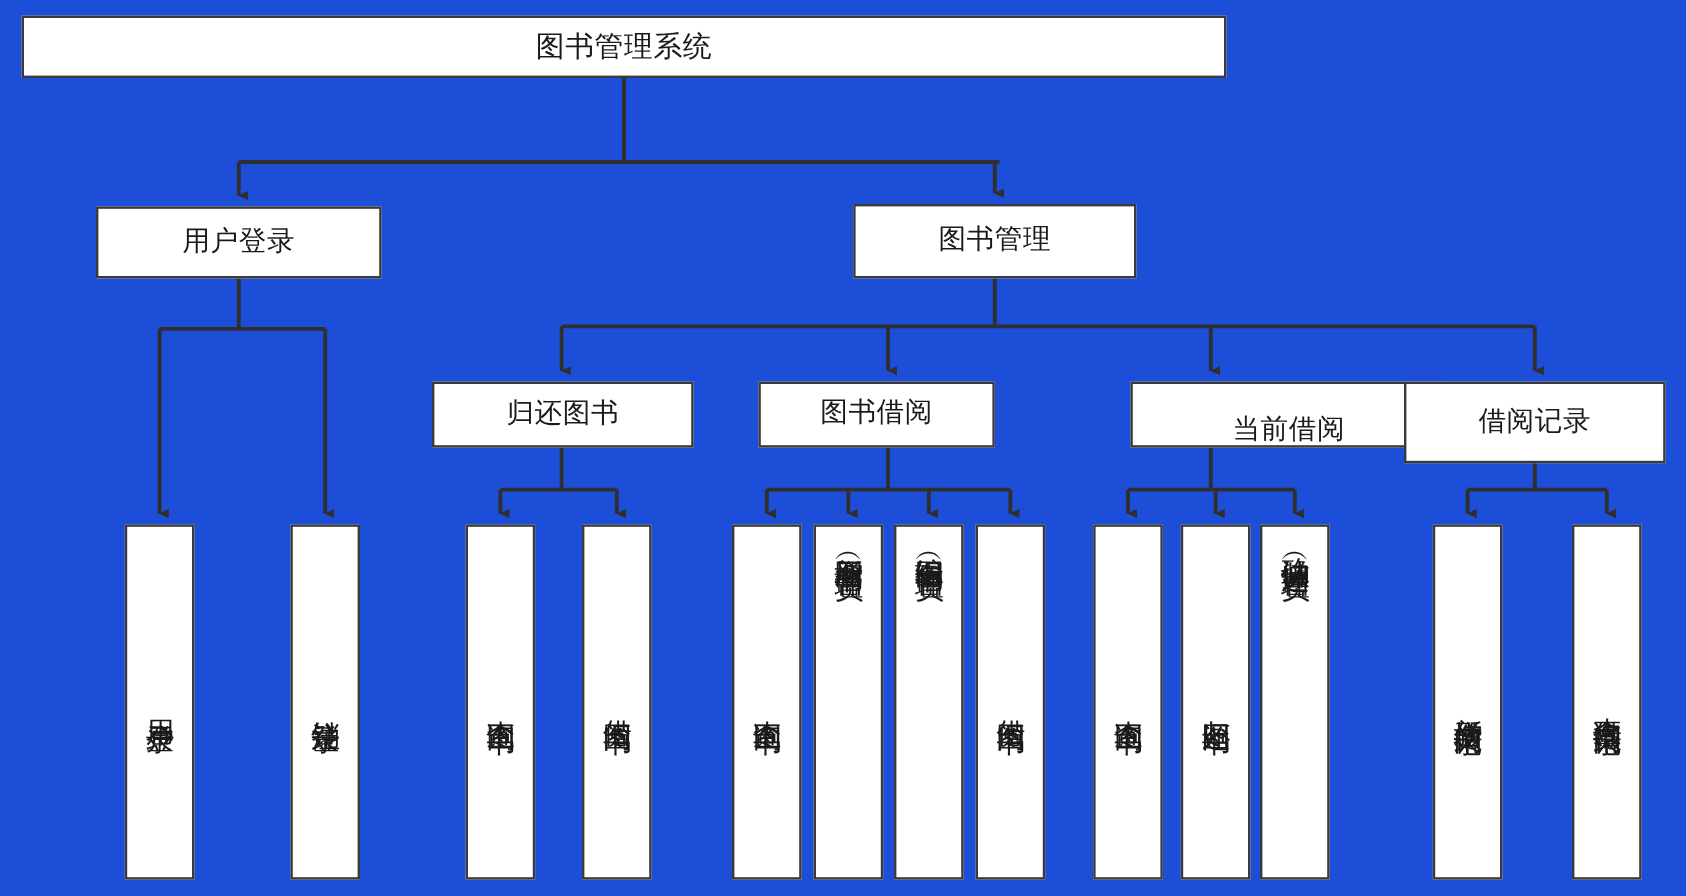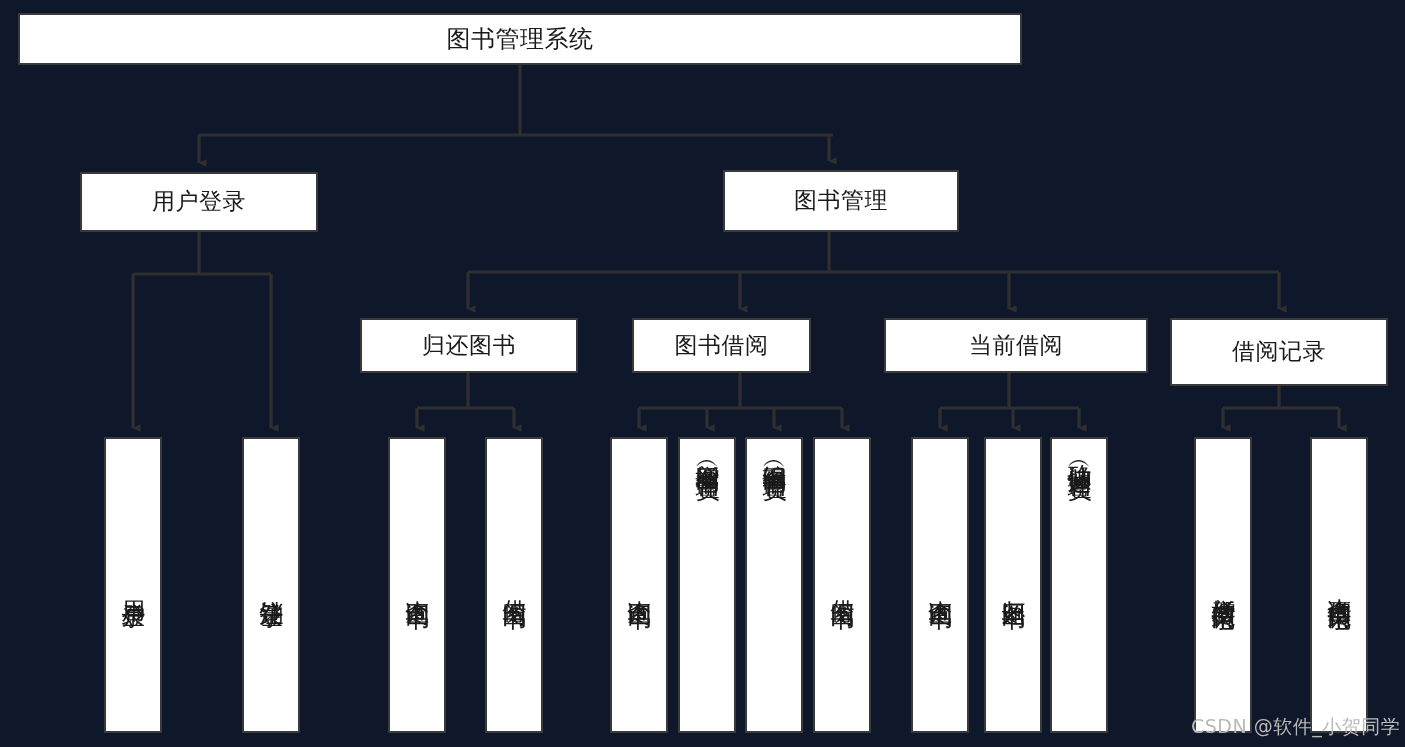--- a/index.html
+++ b/index.html
@@ -4,21 +4,21 @@
 <style>
   html, body {
     margin: 0;
     padding: 0;
     background: #ffffff;
   }
   #canvas {
     position: relative;
     width: 1405px;
     height: 747px;
-    background: #0f172a;
+    background: #1d4ed8;
     font-family: "DejaVu Sans", "Liberation Sans", sans-serif;
     overflow: hidden;
   }
   svg#wires {
     position: absolute;
     left: 0;
     top: 0;
     width: 1405px;
     height: 747px;
     pointer-events: none;
@@ -126,31 +126,31 @@
     </g>
   </svg>
 
   <div class="node h root" style="left:18px; top:13px; width:1004px; height:52px;">
     <span class="label">图书管理系统</span>
   </div>
 
   <div class="node h" style="left:80px; top:172px; width:238px; height:60px;">
     <span class="label">用户登录</span>
   </div>
-  <div class="node h" style="left:711px; top:170px; width:236px; height:62px;margin-left:12px;">
+  <div class="node h" style="left:711px; top:170px; width:236px; height:62px;">
     <span class="label">图书管理</span>
   </div>
 
   <div class="node h" style="left:360px; top:318px; width:218px; height:55px;">
     <span class="label">归还图书</span>
   </div>
-  <div class="node h" style="left:632px; top:318px; width:179px; height:55px;">
+  <div class="node h" style="left:632px; top:318px; width:197px; height:55px;font-family:Liberation Mono, monospace;">
     <span class="label">图书借阅</span>
   </div>
-  <div class="node h" style="left:884px; top:318px; width:264px; height:55px;">
+  <div class="node h" style="left:942px; top:318px; width:264px; height:55px;align-items:flex-end;">
     <span class="label">当前借阅</span>
   </div>
   <div class="node h" style="left:1170px; top:318px; width:218px; height:68px;">
     <span class="label">借阅记录</span>
   </div>
 
   <div class="node v mid" style="left:104px; top:437px; width:58px; height:296px;">
     <span class="label">用户登录</span>
   </div>
   <div class="node v mid" style="left:242px; top:437px; width:58px; height:296px;">
@@ -187,15 +187,14 @@
     <span class="label">确认归还（管理员）</span>
   </div>
 
   <div class="node v mid" style="left:1194px; top:437px; width:58px; height:296px;">
     <span class="label">新增借阅记录</span>
   </div>
   <div class="node v mid" style="left:1310px; top:437px; width:58px; height:296px;">
     <span class="label">查询借阅记录</span>
   </div>
 
-  <div class="watermark" style="left:1191px; top:714px;">CSDN @软件_小贺同学</div>
 
 </div>
 
 </body></html>

